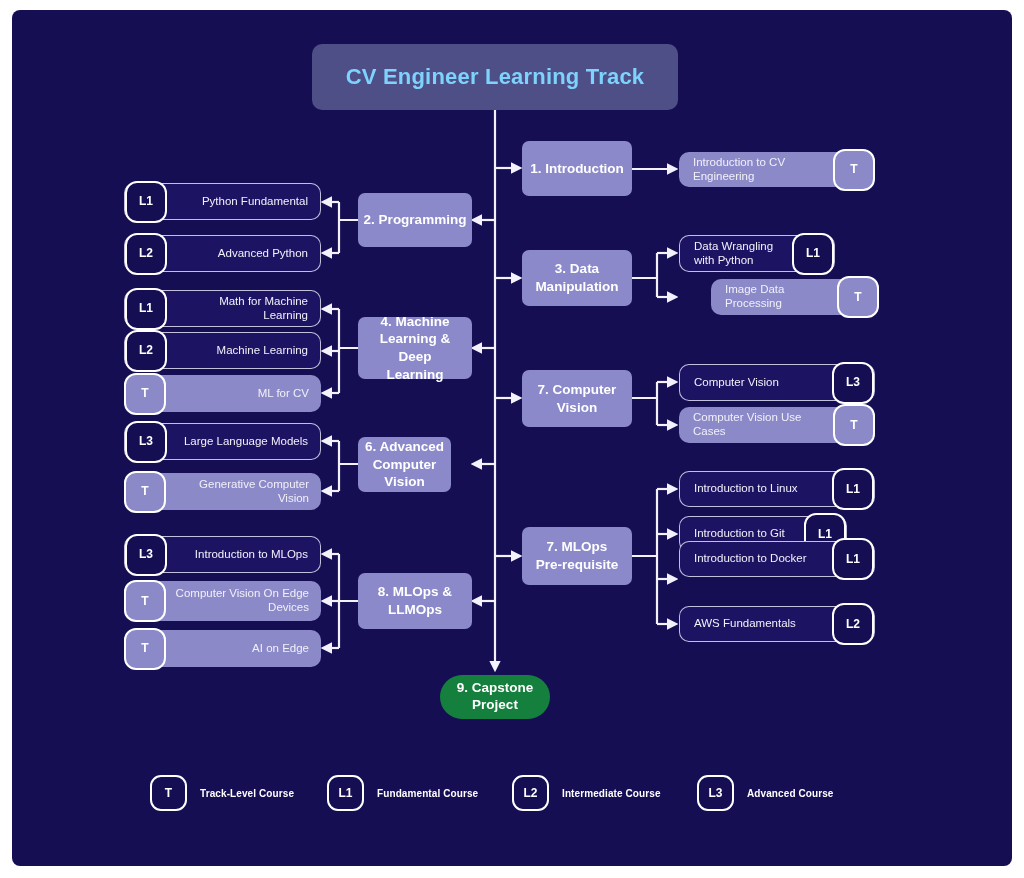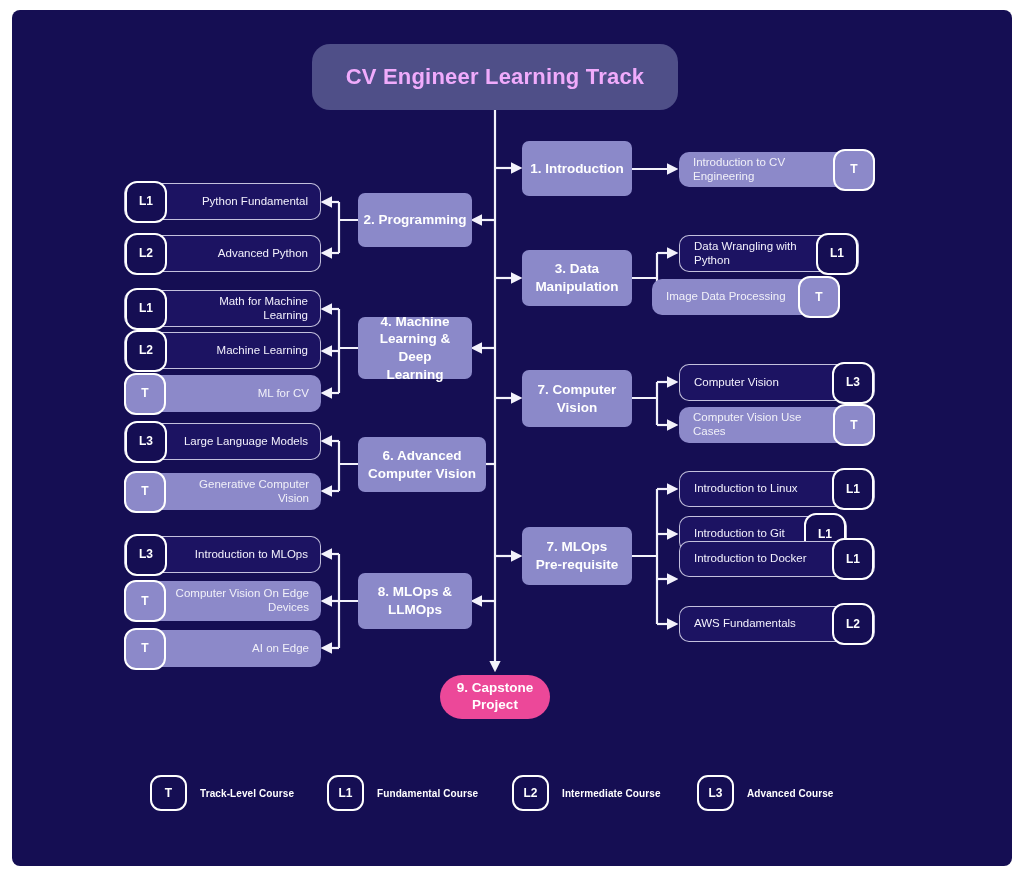--- a/index.html
+++ b/index.html
@@ -1,40 +1,40 @@
 <!DOCTYPE html>
 <html><head>
 <meta charset="utf-8">
 <style>
   * { box-sizing: border-box; margin: 0; padding: 0; }
   html,body { width:1024px; height:878px; background:#ffffff; font-family:"Liberation Sans", sans-serif; }
   .page { position:relative; width:1024px; height:878px; background:#ffffff; overflow:hidden; }
   .canvas { position:absolute; left:12px; top:10px; width:1000px; height:856px; background:#150E53; border-radius:8px; }
   svg.connectors { position:absolute; left:0; top:0; width:1024px; height:878px; pointer-events:none; }
 
-  .title-box { position:absolute; left:312px; top:44px; width:366px; height:66px; background:#4F4F88; border-radius:18px;
-    display:flex; align-items:center; justify-content:center; color:#f0abfc; font-weight:bold; font-size:22px; letter-spacing:.2px; }
+  .title-box { position:absolute; left:312px; top:44px; width:366px; height:66px; background:#4F4F88; border-radius:10px;
+    display:flex; align-items:center; justify-content:center; color:#7dd3fc; font-weight:bold; font-size:22px; letter-spacing:.2px; }
 
   .stage { position:absolute; background:#8B89C9; border-radius:7px; color:#fff; font-weight:bold; font-size:13.5px;
     display:flex; align-items:center; justify-content:center; text-align:center; line-height:1.3; white-space:pre-line; padding:0 4px; }
 
   .course { position:absolute; display:flex; align-items:center; border-radius:10px; font-size:11.5px; color:#F2F0FC; line-height:1.2; }
   .course.dark { background:#1C1362; border:1.8px solid rgba(238,236,252,0.8); }
   .course.purple { background:#8C89C9; border:none; color:rgba(255,255,255,0.87); }
   .course .badge { position:absolute; top:50%; transform:translateY(-50%); width:42px; height:42px;
     border:2.4px solid #fff; border-radius:12px; display:flex; align-items:center; justify-content:center;
     font-weight:bold; font-size:12px; color:#fff; }
   .course.side-left .badge { left:0; }
   .course.side-right .badge { right:0; }
   .course.dark .badge { background:#150E53; }
   .course.purple .badge { background:#8C89C9; }
   .course.side-left .clabel { flex:1; text-align:right; padding:0 12px 0 50px; white-space:pre-line; }
   .course.side-right .clabel { flex:1; text-align:left; padding:0 50px 0 14px; }
 
-  .capstone { position:absolute; left:440px; top:675px; width:110px; height:44px; background:#ec4899; border-radius:22px;
+  .capstone { position:absolute; left:440px; top:675px; width:110px; height:44px; background:#15803d; border-radius:22px;
     display:flex; align-items:center; justify-content:center; text-align:center; color:#fff; font-weight:bold;
     font-size:13.5px; line-height:1.25; white-space:pre-line; }
 
   .lgroup { position:absolute; top:775px; display:flex; align-items:center; gap:13px; color:#fff; }
   .lbadge { width:37px; height:36px; border:2.4px solid #fff; border-radius:11px; background:transparent;
     display:flex; align-items:center; justify-content:center; font-weight:bold; font-size:12px; flex:0 0 auto; }
   .llabel { font-weight:bold; font-size:10px; letter-spacing:.1px; }
 </style>
 </head>
 <body>
@@ -105,21 +105,21 @@
 Manipulation</div>
   <div class="stage" style="left:522px;top:370px;width:110px;height:57px">7. Computer
 Vision</div>
   <div class="stage" style="left:522px;top:527px;width:110px;height:58px">7. MLOps
 Pre-requisite</div>
 
   <div class="stage" style="left:358px;top:193px;width:114px;height:54px">2. Programming</div>
   <div class="stage" style="left:358px;top:317px;width:114px;height:62px">4. Machine
 Learning &amp; Deep
 Learning</div>
-  <div class="stage" style="left:358px;top:437px;width:128px;height:55px">6. Advanced
+  <div class="stage" style="left:358px;top:437px;width:93px;height:55px">6. Advanced
 Computer Vision</div>
   <div class="stage" style="left:358px;top:573px;width:114px;height:56px">8. MLOps &amp;
 LLMOps</div>
 
   <div class="course side-left dark" style="left:124px;top:183px;width:197px;height:37px">
     <span class="badge">L1</span>
     <span class="clabel">Python Fundamental</span>
   </div>
   <div class="course side-left dark" style="left:124px;top:235px;width:197px;height:37px">
     <span class="badge">L2</span>
@@ -156,25 +156,25 @@
   </div>
   <div class="course side-left purple" style="left:124px;top:630px;width:197px;height:37px">
     <span class="badge">T</span>
     <span class="clabel">AI on Edge</span>
   </div>
 
   <div class="course side-right purple" style="left:679px;top:152px;width:196px;height:35px">
     <span class="clabel">Introduction to CV Engineering</span>
     <span class="badge">T</span>
   </div>
-  <div class="course side-right dark" style="left:679px;top:235px;width:180px;height:37px">
+  <div class="course side-right dark" style="left:679px;top:235px;width:156px;height:37px">
     <span class="clabel">Data Wrangling with Python</span>
     <span class="badge">L1</span>
   </div>
-  <div class="course side-right purple" style="left:652px;top:279px;width:188px;height:36px">
+  <div class="course side-right purple" style="left:711px;top:279px;width:168px;height:36px">
     <span class="clabel">Image Data Processing</span>
     <span class="badge">T</span>
   </div>
   <div class="course side-right dark" style="left:679px;top:364px;width:196px;height:37px">
     <span class="clabel">Computer Vision</span>
     <span class="badge">L3</span>
   </div>
   <div class="course side-right purple" style="left:679px;top:407px;width:196px;height:36px">
     <span class="clabel">Computer Vision Use Cases</span>
     <span class="badge">T</span>

